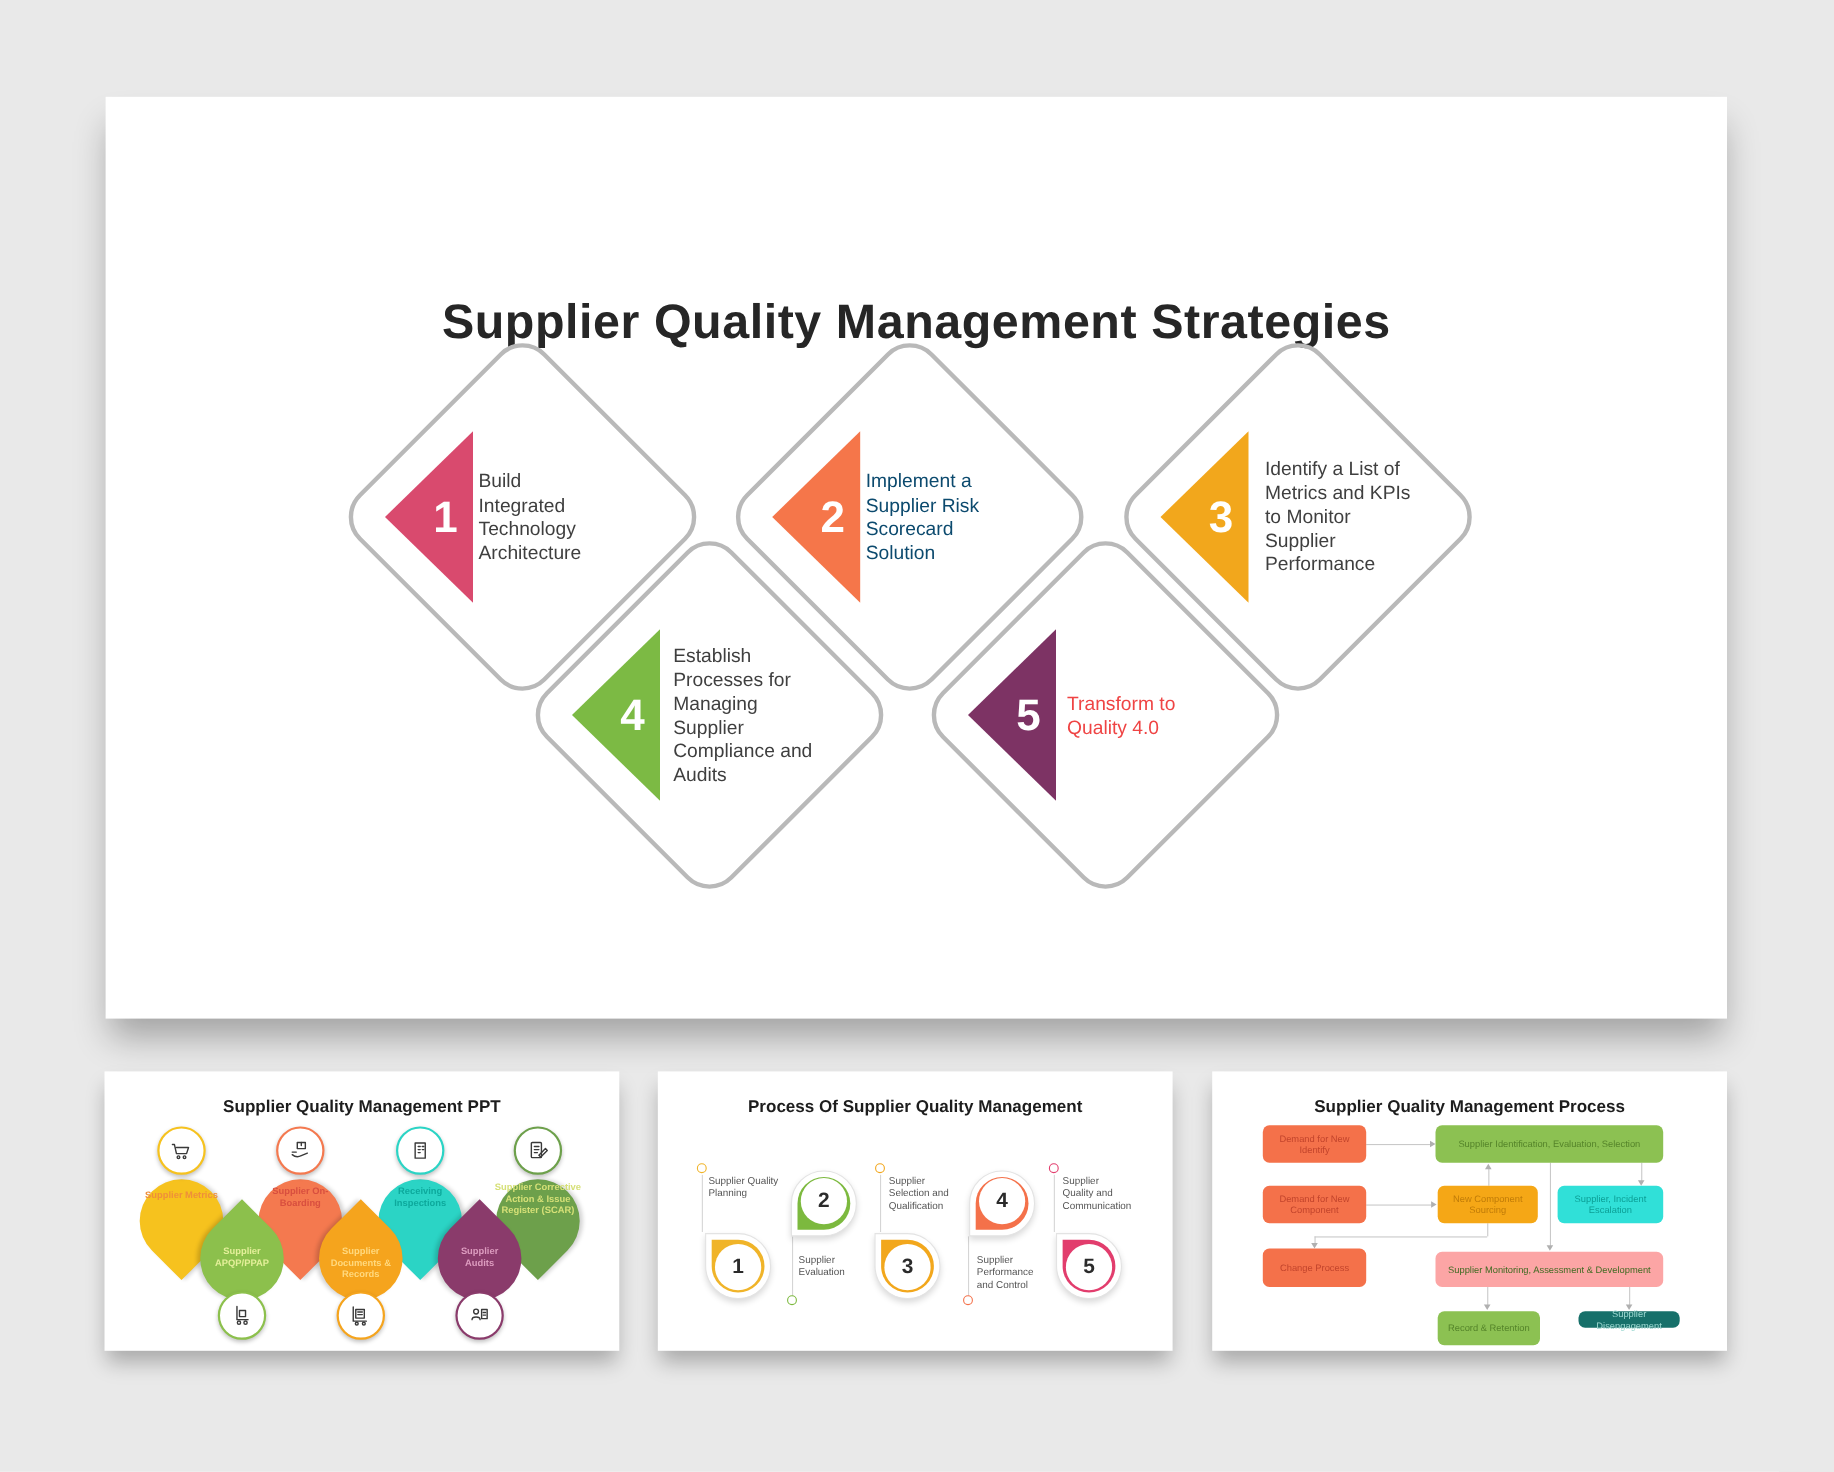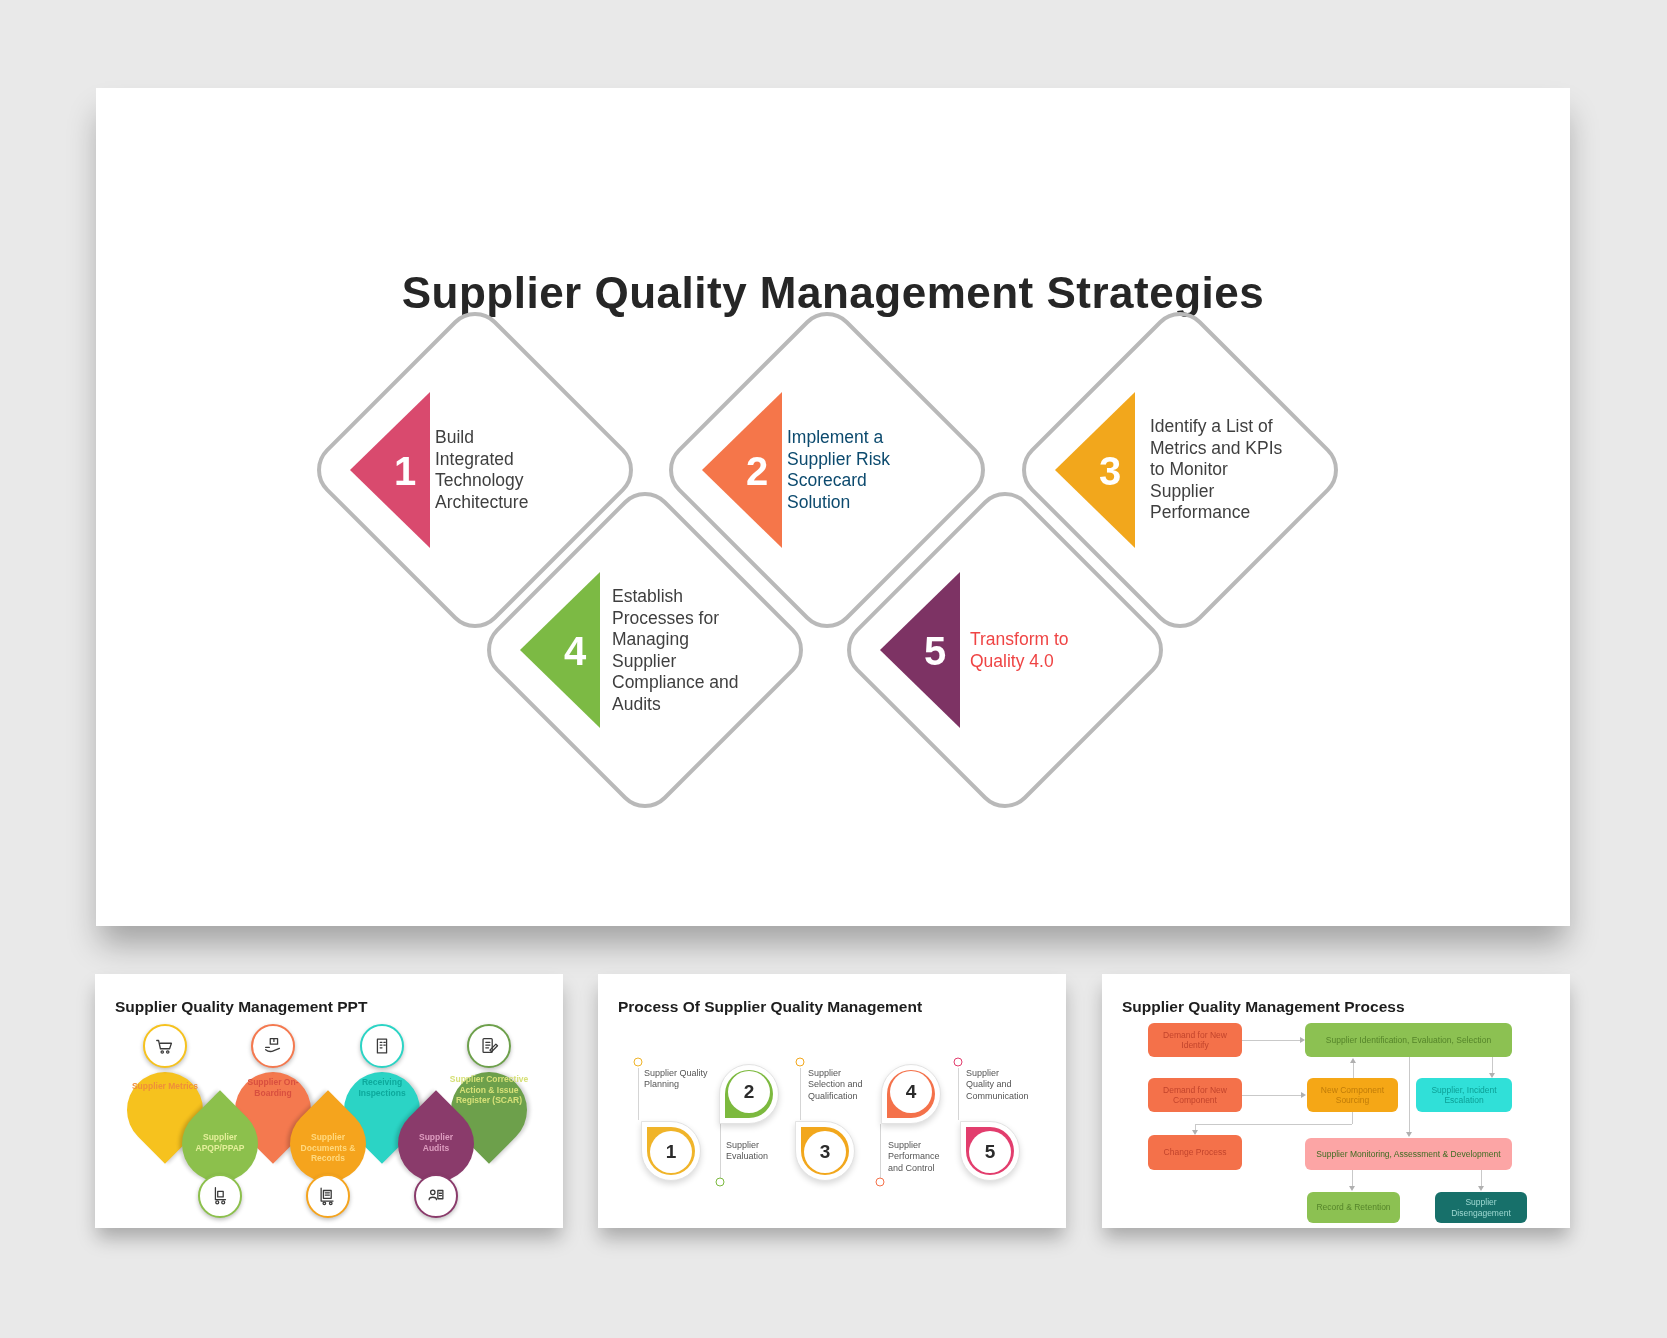--- a/index.html
+++ b/index.html
@@ -16,22 +16,22 @@
   .diamond{position:absolute;width:0;height:0;}
   .dshape{position:absolute;left:0;top:0;width:233px;height:233px;border:4.5px solid #b9b9b9;
     border-radius:30px;transform:translate(-50%,-50%) rotate(45deg);background:transparent;}
   .tri{position:absolute;left:-125px;top:-78px;width:0;height:0;
     border-top:78px solid transparent;border-bottom:78px solid transparent;border-right:80px solid #999;}
   .dnum{position:absolute;left:-70px;top:1px;transform:translate(-50%,-50%);
     color:#ffffff;font-size:40px;font-weight:800;}
   .dtext{position:absolute;font-size:17.5px;line-height:21.5px;color:#3f3f3f;}
 
   
-  .thumb-title{position:absolute;left:0;top:24px;width:100%;text-align:left;
-    font-size:15.5px;font-weight:800;color:#1d1d1d;padding-left:20px;}
+  .thumb-title{position:absolute;left:0;top:24px;width:100%;text-align:center;
+    font-size:15.5px;font-weight:800;color:#1d1d1d;}
 
   
   .petal{position:absolute;width:76px;height:76px;box-shadow:2px 2px 4px rgba(0,0,0,0.18);}
   .petal.down{border-radius:50% 50% 50% 0;transform:translate(-50%,-50%) rotate(-45deg);}
   .petal.up{border-radius:50% 50% 50% 0;transform:translate(-50%,-50%) rotate(135deg);}
   .icon-circle{position:absolute;width:40px;height:40px;border-radius:50%;background:#fff;
     border:2px solid #999;transform:translate(-50%,-50%);box-shadow:0 2px 4px rgba(0,0,0,0.25);
     display:flex;align-items:center;justify-content:center;}
   .petal-label{position:absolute;transform:translateX(-50%);text-align:center;
     font-size:8.5px;line-height:1.25;font-weight:600;}
@@ -251,16 +251,16 @@
     <div class="arr arr-d" style="left:375.5px;top:212px;"></div>
 
     <div class="fbox" style="left: 46px; top: 49px; width: 94px; height: 34px; background: rgb(244, 113, 74); color: rgb(194, 68, 44);">Demand for New Identify</div>
     <div class="fbox" style="left: 46px; top: 104px; width: 94px; height: 34px; background: rgb(244, 113, 74); color: rgb(194, 68, 44);">Demand for New Component</div>
     <div class="fbox" style="left: 46px; top: 161px; width: 94px; height: 35px; background: rgb(244, 113, 74); color: rgb(194, 68, 44);">Change Process</div>
     <div class="fbox" style="left: 203px; top: 49px; width: 207px; height: 34px; background: rgb(140, 193, 82); color: rgb(85, 132, 42);">Supplier Identification, Evaluation, Selection</div>
     <div class="fbox" style="left: 205px; top: 104px; width: 91px; height: 34px; background: rgb(245, 167, 22); color: rgb(192, 124, 8);">New Component Sourcing</div>
     <div class="fbox" style="left: 314px; top: 104px; width: 96px; height: 34px; background: rgb(48, 224, 216); color: rgb(12, 159, 150);">Supplier, Incident Escalation</div>
     <div class="fbox" style="left: 203px; top: 164px; width: 207px; height: 32px; background: #fca5a5; color: rgb(63, 107, 34);">Supplier Monitoring, Assessment &amp; Development</div>
     <div class="fbox" style="left: 205px; top: 218px; width: 93px; height: 31px; background: rgb(140, 193, 82); color: rgb(85, 132, 42);">Record &amp; Retention</div>
-    <div class="fbox" style="left: 333px; top: 218px; width: 92px; height: 31px; background: rgb(23, 112, 106); color: rgb(159, 217, 210);">Supplier Disengagement</div>
+    <div class="fbox" style="left: 333px; top: 218px; width: 92px; height: 15px; background: rgb(23, 112, 106); color: rgb(159, 217, 210);">Supplier Disengagement</div>
   </div>
 
 </div>
 
 </body></html>

